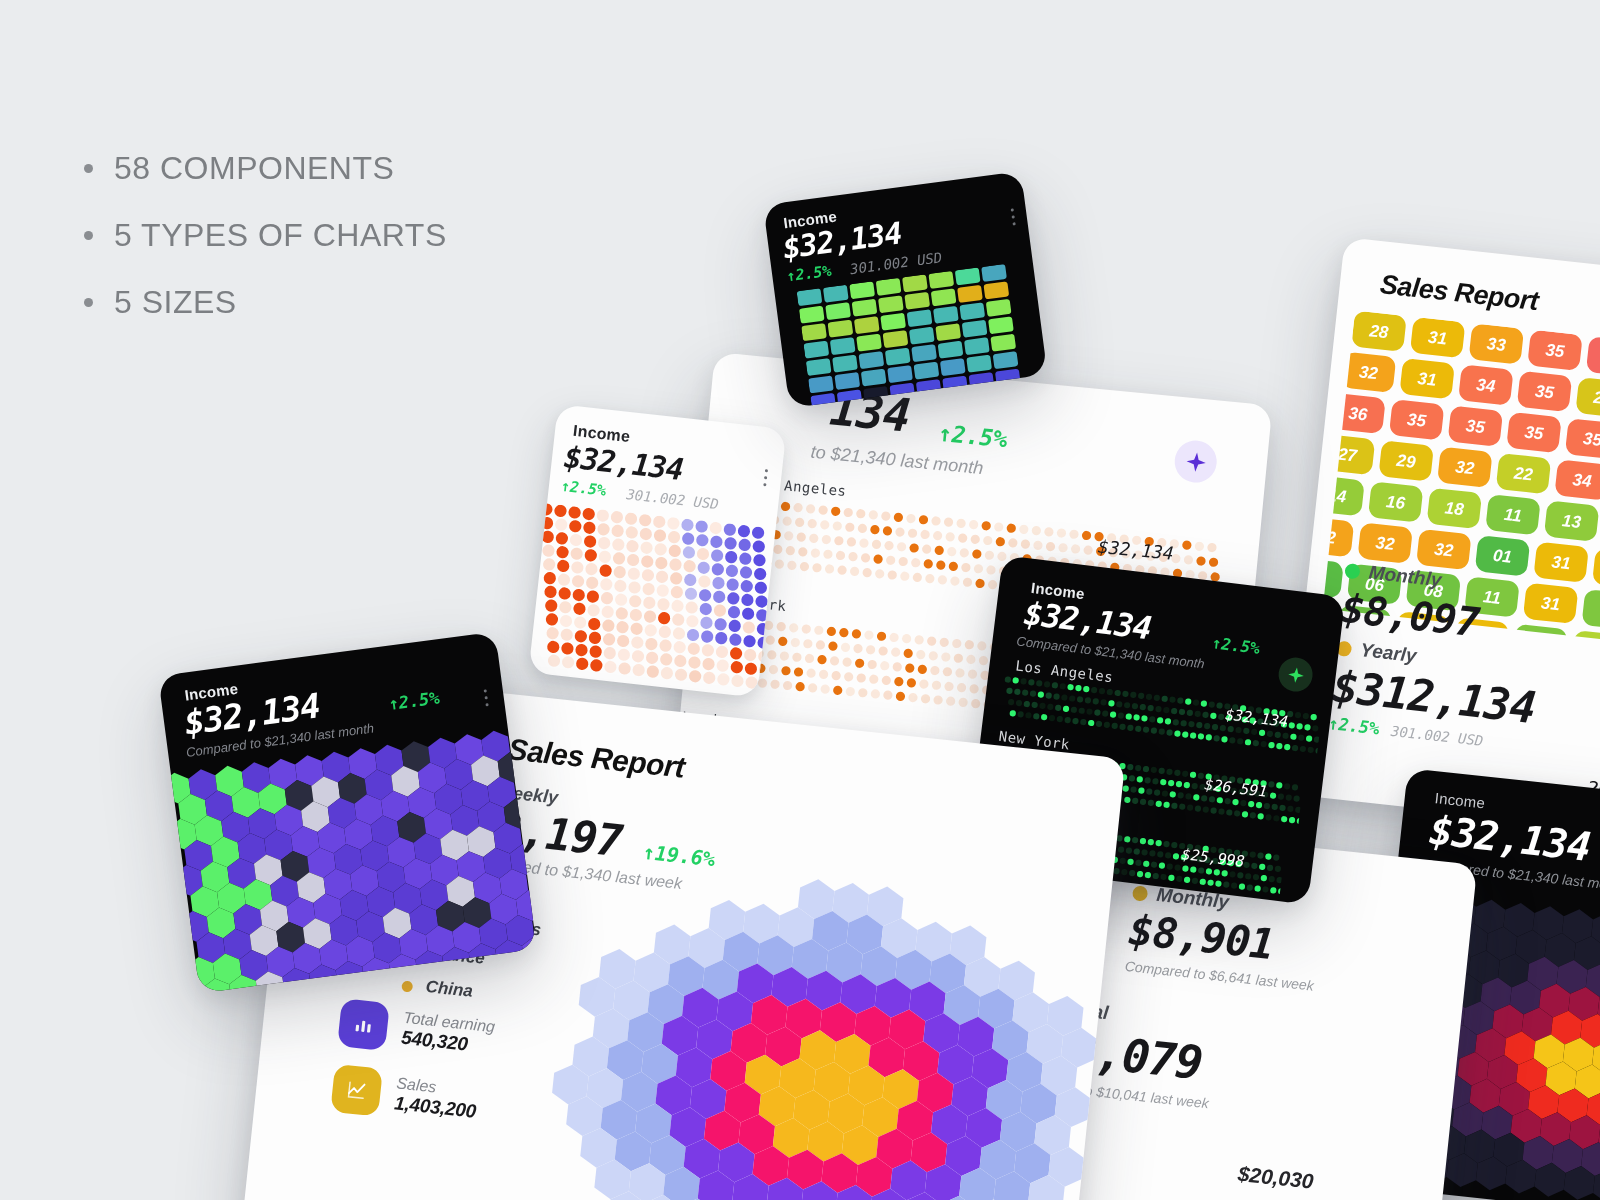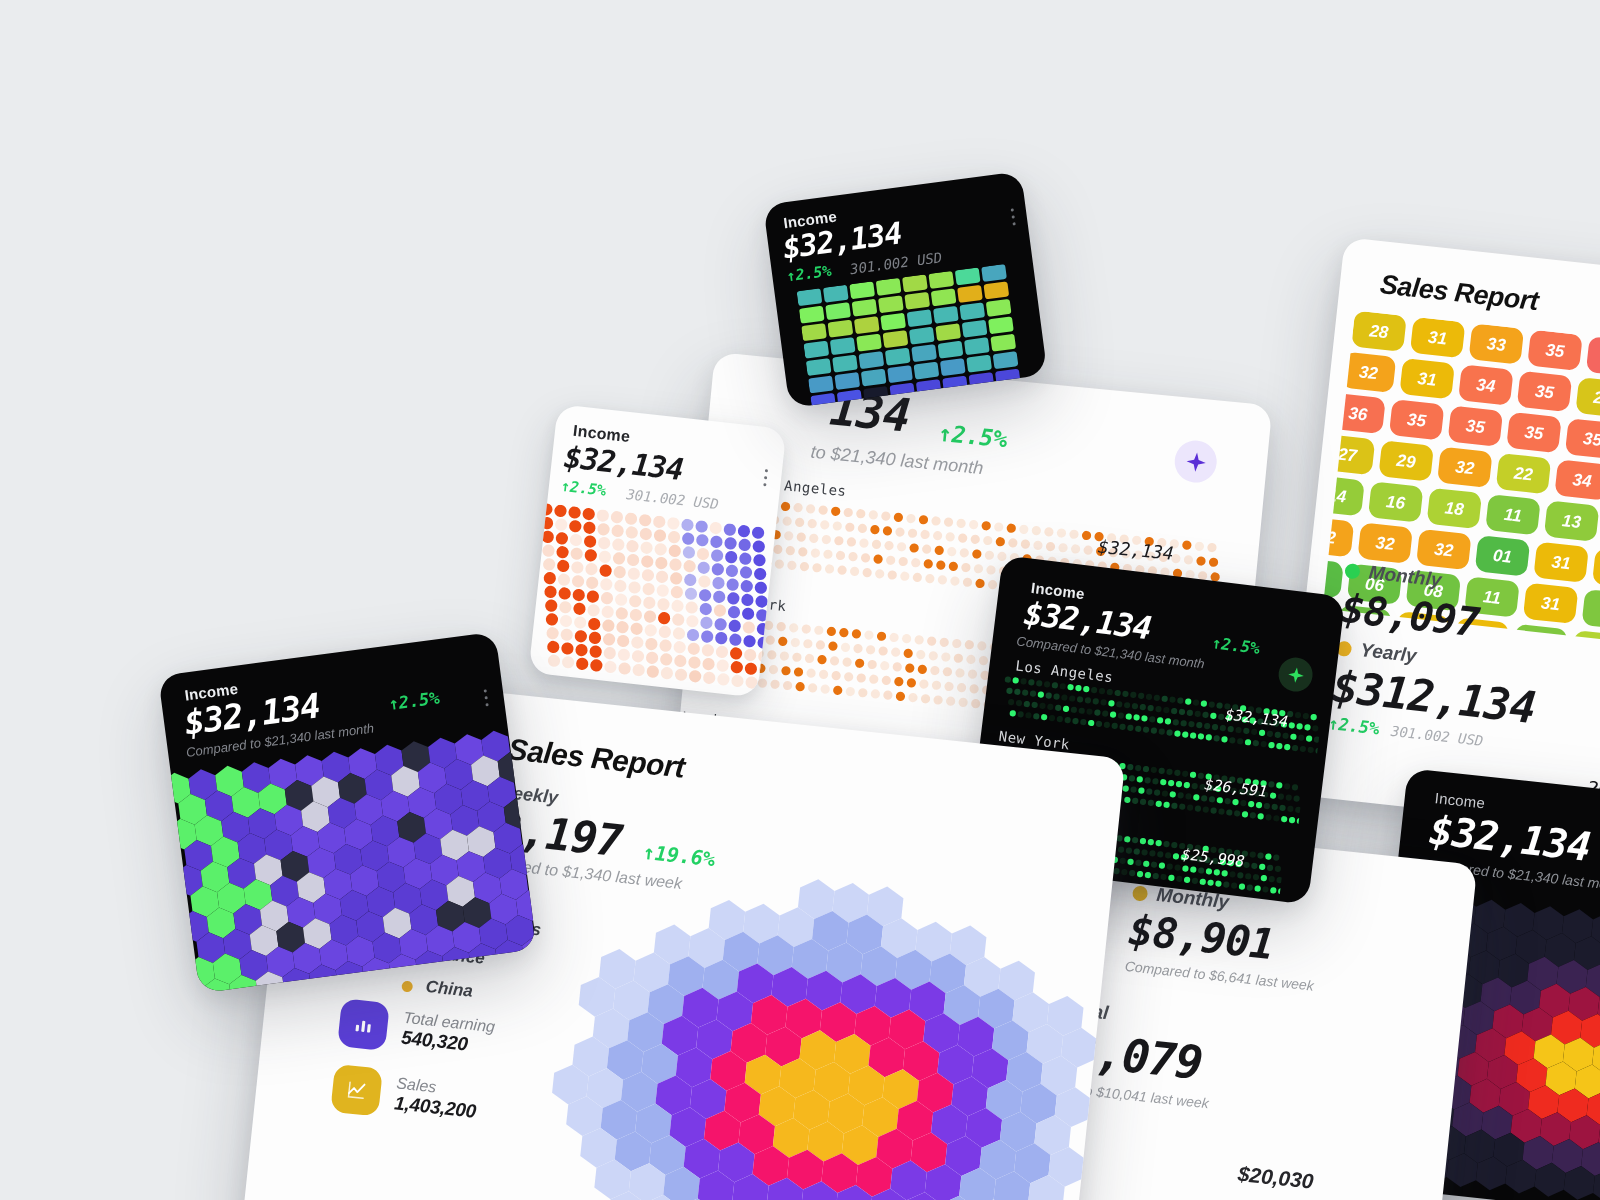--- a/index.html
+++ b/index.html
@@ -91,20 +91,25 @@
   .rowline { border-top: 1px solid #e6e7ea; }
   svg { display: block; }
   .nosel { user-select: none; }
 </style>
 </head>
 <body>
 
 <div id="stage">
 
   <div id="headline">
+    <ul id="bullets">
+      <li>58 COMPONENTS</li>
+      <li>5 TYPES OF CHARTS</li>
+      <li>5 SIZES</li>
+    </ul>
   </div>
 
   <div class="card light shadow-lg" style="left:1345px; top:237px; width:420px; height:560px;
               transform: rotate(6.2deg); transform-origin: 0 0;">
     <div class="sr-title nosel" style="position:absolute; left:40px; top:28px;">Sales Report</div>
     <svg id="sr-right-grid" style="position:absolute; left:18px; top:72px;" width="400" height="300">
         <rect x="0" y="0" width="52" height="36" rx="11" fill="rgb(223,193,19)"></rect>
         <text x="26" y="24" text-anchor="middle" font-family="&quot;Liberation Sans&quot;, sans-serif" font-size="17" font-style="italic" font-weight="600" fill="#ffffff">28</text>
         <rect x="59" y="0" width="52" height="36" rx="11" fill="rgb(236,186,9)"></rect>
         <text x="85" y="24" text-anchor="middle" font-family="&quot;Liberation Sans&quot;, sans-serif" font-size="17" font-style="italic" font-weight="600" fill="#ffffff">31</text>

